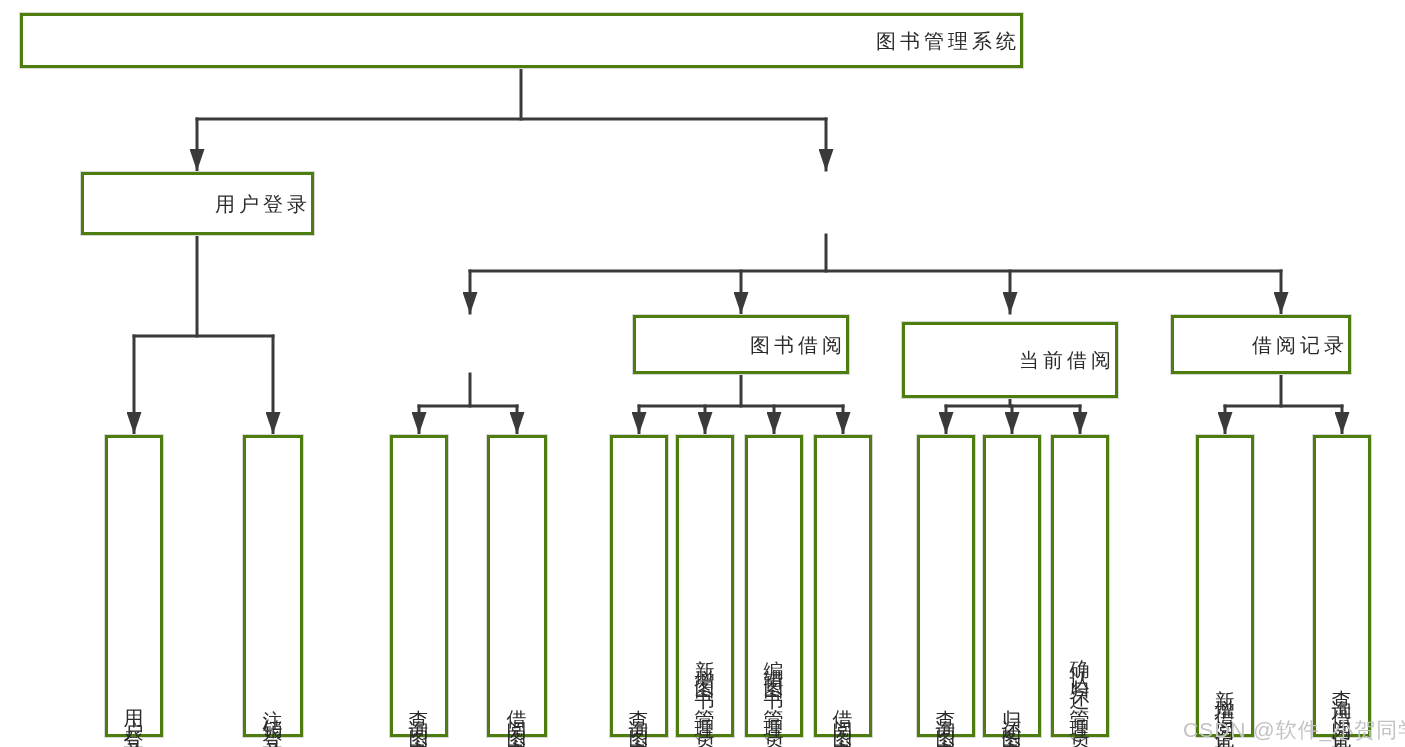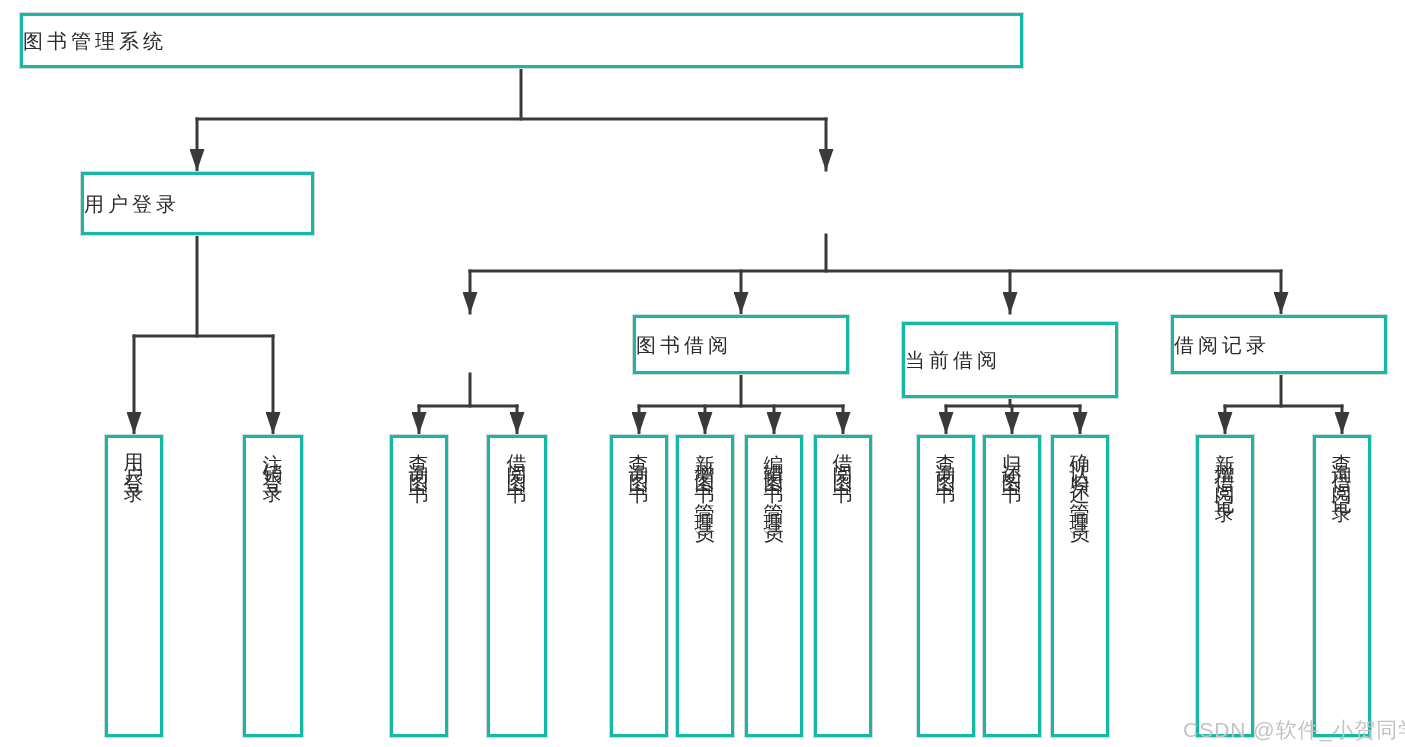--- a/index.html
+++ b/index.html
@@ -3,22 +3,22 @@
 <meta charset="utf-8">
 <style>
   html,body{margin:0;padding:0;background:#fff;}
   .stage{
     position:relative;width:1405px;height:747px;background:#ffffff;
     font-family:"Liberation Sans","DejaVu Sans",sans-serif;color:#2b2b2b;overflow:hidden;
   }
   .connectors{position:absolute;left:0;top:0;width:1405px;height:747px;pointer-events:none;}
   .node{
     position:absolute;box-sizing:border-box;background:#ffffff;
-    border:3px solid #14b8a6;box-shadow:0 0 0 1px #d8d8d8;
-    display:flex;align-items:center;justify-content:flex-start;
+    border:3px solid #4d7c0f;box-shadow:0 0 0 1px #d8d8d8;
+    display:flex;align-items:center;justify-content:flex-end;
     font-size:20px;letter-spacing:4px;line-height:1.2;white-space:nowrap;
   }
   .node.v{
     writing-mode:vertical-rl;text-orientation:mixed;
     letter-spacing:10px;line-height:1;white-space:normal;
   }
   .watermark{
     position:absolute;left:1183px;top:716px;z-index:5;
     font-size:21px;letter-spacing:1px;color:#c3c3c3;white-space:nowrap;
   }
@@ -85,21 +85,21 @@
   <div class="node" style="left:81px;top:172px;width:233px;height:63px">
     <span>用户登录</span>
   </div>
 
   <div class="node" style="left:633px;top:315px;width:216px;height:59px">
     <span>图书借阅</span>
   </div>
   <div class="node" style="left:902px;top:322px;width:216px;height:76px">
     <span>当前借阅</span>
   </div>
-  <div class="node" style="left:1171px;top:315px;width:216px;height:59px">
+  <div class="node" style="left:1171px;top:315px;width:180px;height:59px">
     <span>借阅记录</span>
   </div>
 
   <div class="node v" style="left:105px;top:435px;width:58px;height:302px">
     <span>用户登录</span>
   </div>
   <div class="node v" style="left:243px;top:435px;width:60px;height:302px">
     <span>注销登录</span>
   </div>
 

